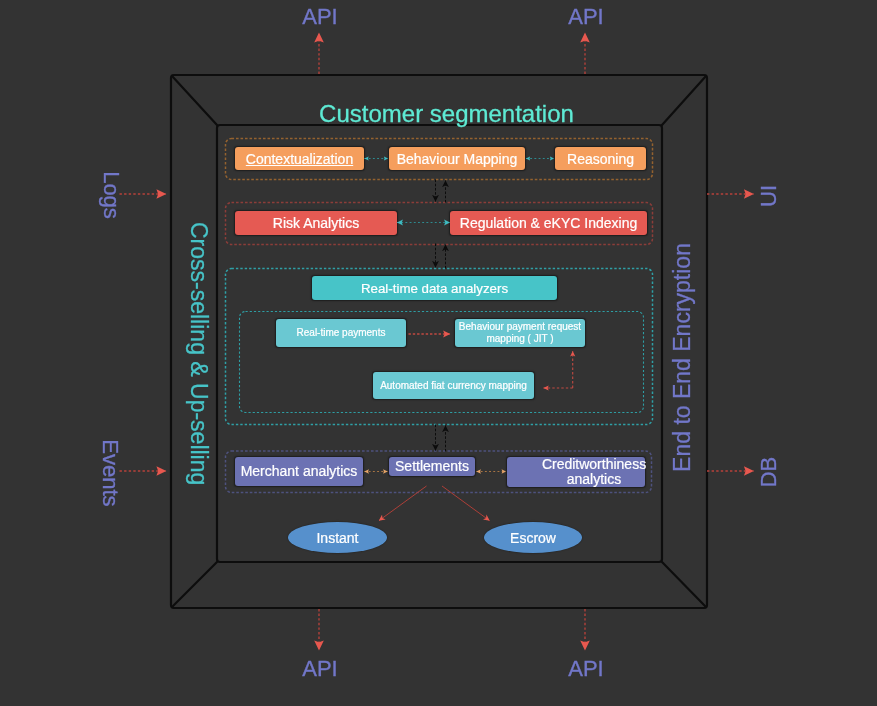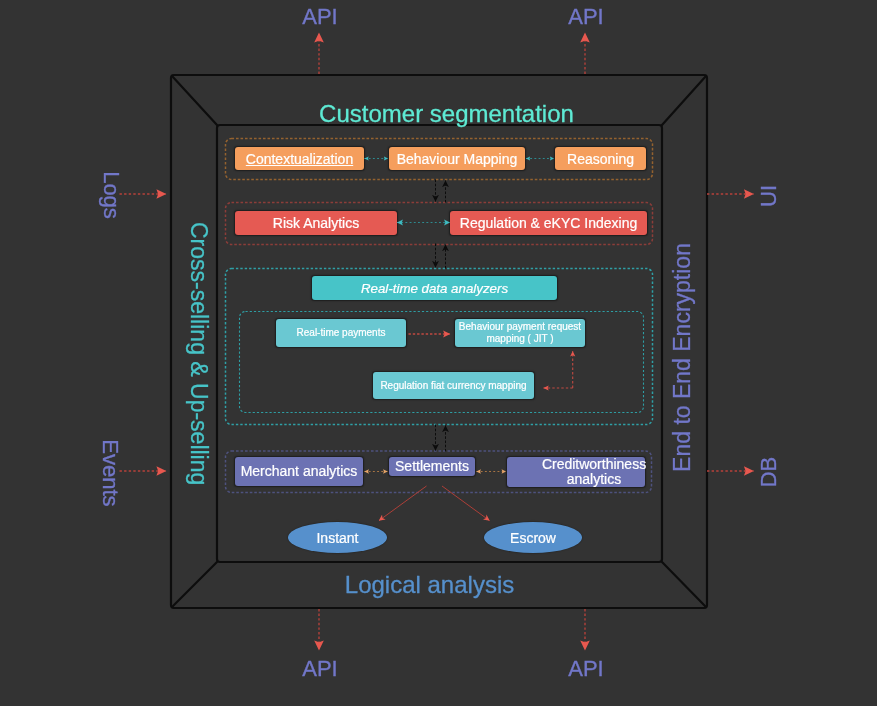--- a/index.html
+++ b/index.html
@@ -6,21 +6,21 @@
   html,body{margin:0;padding:0;}
   body{width:877px;height:706px;background:#333333;overflow:hidden;
        font-family:"Liberation Sans",sans-serif;}
   #stage{position:relative;width:877px;height:706px;}
   svg.layer{position:absolute;left:0;top:0;width:877px;height:706px;overflow:visible;}
   .node{position:absolute;box-sizing:border-box;display:flex;align-items:center;
         justify-content:center;text-align:center;color:#ffffff;border-radius:3px;
         box-shadow:0 0 1.6px 0.2px rgba(0,0,0,0.45);-webkit-text-stroke:0.22px #fff;}
   .n-orange{background:#F59E5D;font-size:14px;}
   .n-red{background:#E55A53;font-size:14px;}
-  .n-teal{background:#47C4C8;font-size:13.3px;font-style:italic;}
+  .n-teal{background:#47C4C8;font-size:13.3px;}
   .n-teal-light{background:#6AC8D2;}
   .n-purple{background:#6C72B3;font-size:14px;line-height:15px;}
   .node.sm{font-size:10px;line-height:12px;padding:0 2px;}
   .ellipse{background:#5690CC;border-radius:50%;font-size:14px;}
 
   .ext-label{position:absolute;color:#7277C9;font-size:22px;line-height:26px;
              text-align:center;white-space:nowrap;-webkit-text-stroke:0.35px #7277C9;}
   .rot-cw{transform:rotate(90deg);transform-origin:50% 50%;}
   .rot-ccw{transform:rotate(-90deg);transform-origin:50% 50%;}
 
@@ -74,21 +74,20 @@
   <div class="ext-label" style="left:516px;top:4px;width:140px;height:26px;">API</div>
   <div class="ext-label" style="left:250px;top:656px;width:140px;height:26px;">API</div>
   <div class="ext-label" style="left:516px;top:656px;width:140px;height:26px;">API</div>
 
   <div class="ext-label rot-cw" style="left:41px;top:182px;width:140px;height:26px;">Logs</div>
   <div class="ext-label rot-cw" style="left:40px;top:460px;width:140px;height:26px;">Events</div>
   <div class="ext-label rot-ccw" style="left:699px;top:183px;width:140px;height:26px;">UI</div>
   <div class="ext-label rot-ccw" style="left:699px;top:459px;width:140px;height:26px;">DB</div>
 
   <div class="frame-title frame-title-top">Customer segmentation</div>
-  <div class="frame-title frame-title-bottom">Logical analysis</div>
   <div class="side-title side-left">Cross-selling &amp; Up-selling</div>
   <div class="side-title side-right">End to End Encryption</div>
 
   <svg class="layer" id="group-outlines" viewBox="0 0 877 706">
     <g fill="none" stroke-width="1.5">
       <rect x="225.5" y="138.5" width="427" height="41" rx="6" stroke="#94622F" stroke-dasharray="2.6 1.9"></rect>
       <rect x="225.5" y="202.5" width="427" height="42" rx="6" stroke="#8C3D39" stroke-dasharray="2.6 1.9"></rect>
       <rect x="225.5" y="268.5" width="427" height="156" rx="6" stroke="#2FA0A6" stroke-dasharray="2.4 2.0"></rect>
       <rect x="239.5" y="311.5" width="404" height="101" rx="6" stroke="#2E9DA3" stroke-dasharray="2.2 2.0" stroke-width="1.1"></rect>
       <rect x="225.5" y="451" width="426" height="41.5" rx="6" stroke="#4E527E" stroke-dasharray="2.6 1.9"></rect>
@@ -98,21 +97,21 @@
   <div class="node n-orange" style="left:235px;top:147px;width:129px;height:23px;text-decoration:underline;">Contextualization</div>
   <div class="node n-orange" style="left:389px;top:147px;width:136px;height:23px;">Behaviour Mapping</div>
   <div class="node n-orange" style="left:555px;top:147px;width:91px;height:23px;">Reasoning</div>
 
   <div class="node n-red" style="left:235px;top:211px;width:162px;height:24px;">Risk Analytics</div>
   <div class="node n-red" style="left:450px;top:211px;width:197px;height:24px;">Regulation &amp; eKYC Indexing</div>
 
   <div class="node n-teal" style="left:312px;top:276px;width:245px;height:24px;">Real-time data analyzers</div>
   <div class="node n-teal-light sm" style="left:276px;top:319px;width:130px;height:28px;">Real-time payments</div>
   <div class="node n-teal-light sm" style="left:455px;top:319px;width:130px;height:28px;">Behaviour payment request mapping ( JIT )</div>
-  <div class="node n-teal-light sm" style="left:373px;top:372px;width:161px;height:27px;">Regulation fiat currency mapping</div>
+  <div class="node n-teal-light sm" style="left:373px;top:372px;width:161px;height:27px;">Automated fiat currency mapping</div>
 
   <div class="node n-purple" style="left:235px;top:457px;width:128px;height:29px;">Merchant analytics</div>
   <div class="node n-purple" style="left:389px;top:457px;width:86px;height:19px;">Settlements</div>
   <div class="node n-purple" style="left:507px;top:457px;width:138px;height:30px;padding-left:36px;">Creditworthiness analytics</div>
 
   <div class="node ellipse" style="left:288px;top:522px;width:99px;height:31px;">Instant</div>
   <div class="node ellipse" style="left:484px;top:522px;width:98px;height:31px;">Escrow</div>
 
   <svg class="layer" id="int-arrows" viewBox="0 0 877 706">
     <defs>

